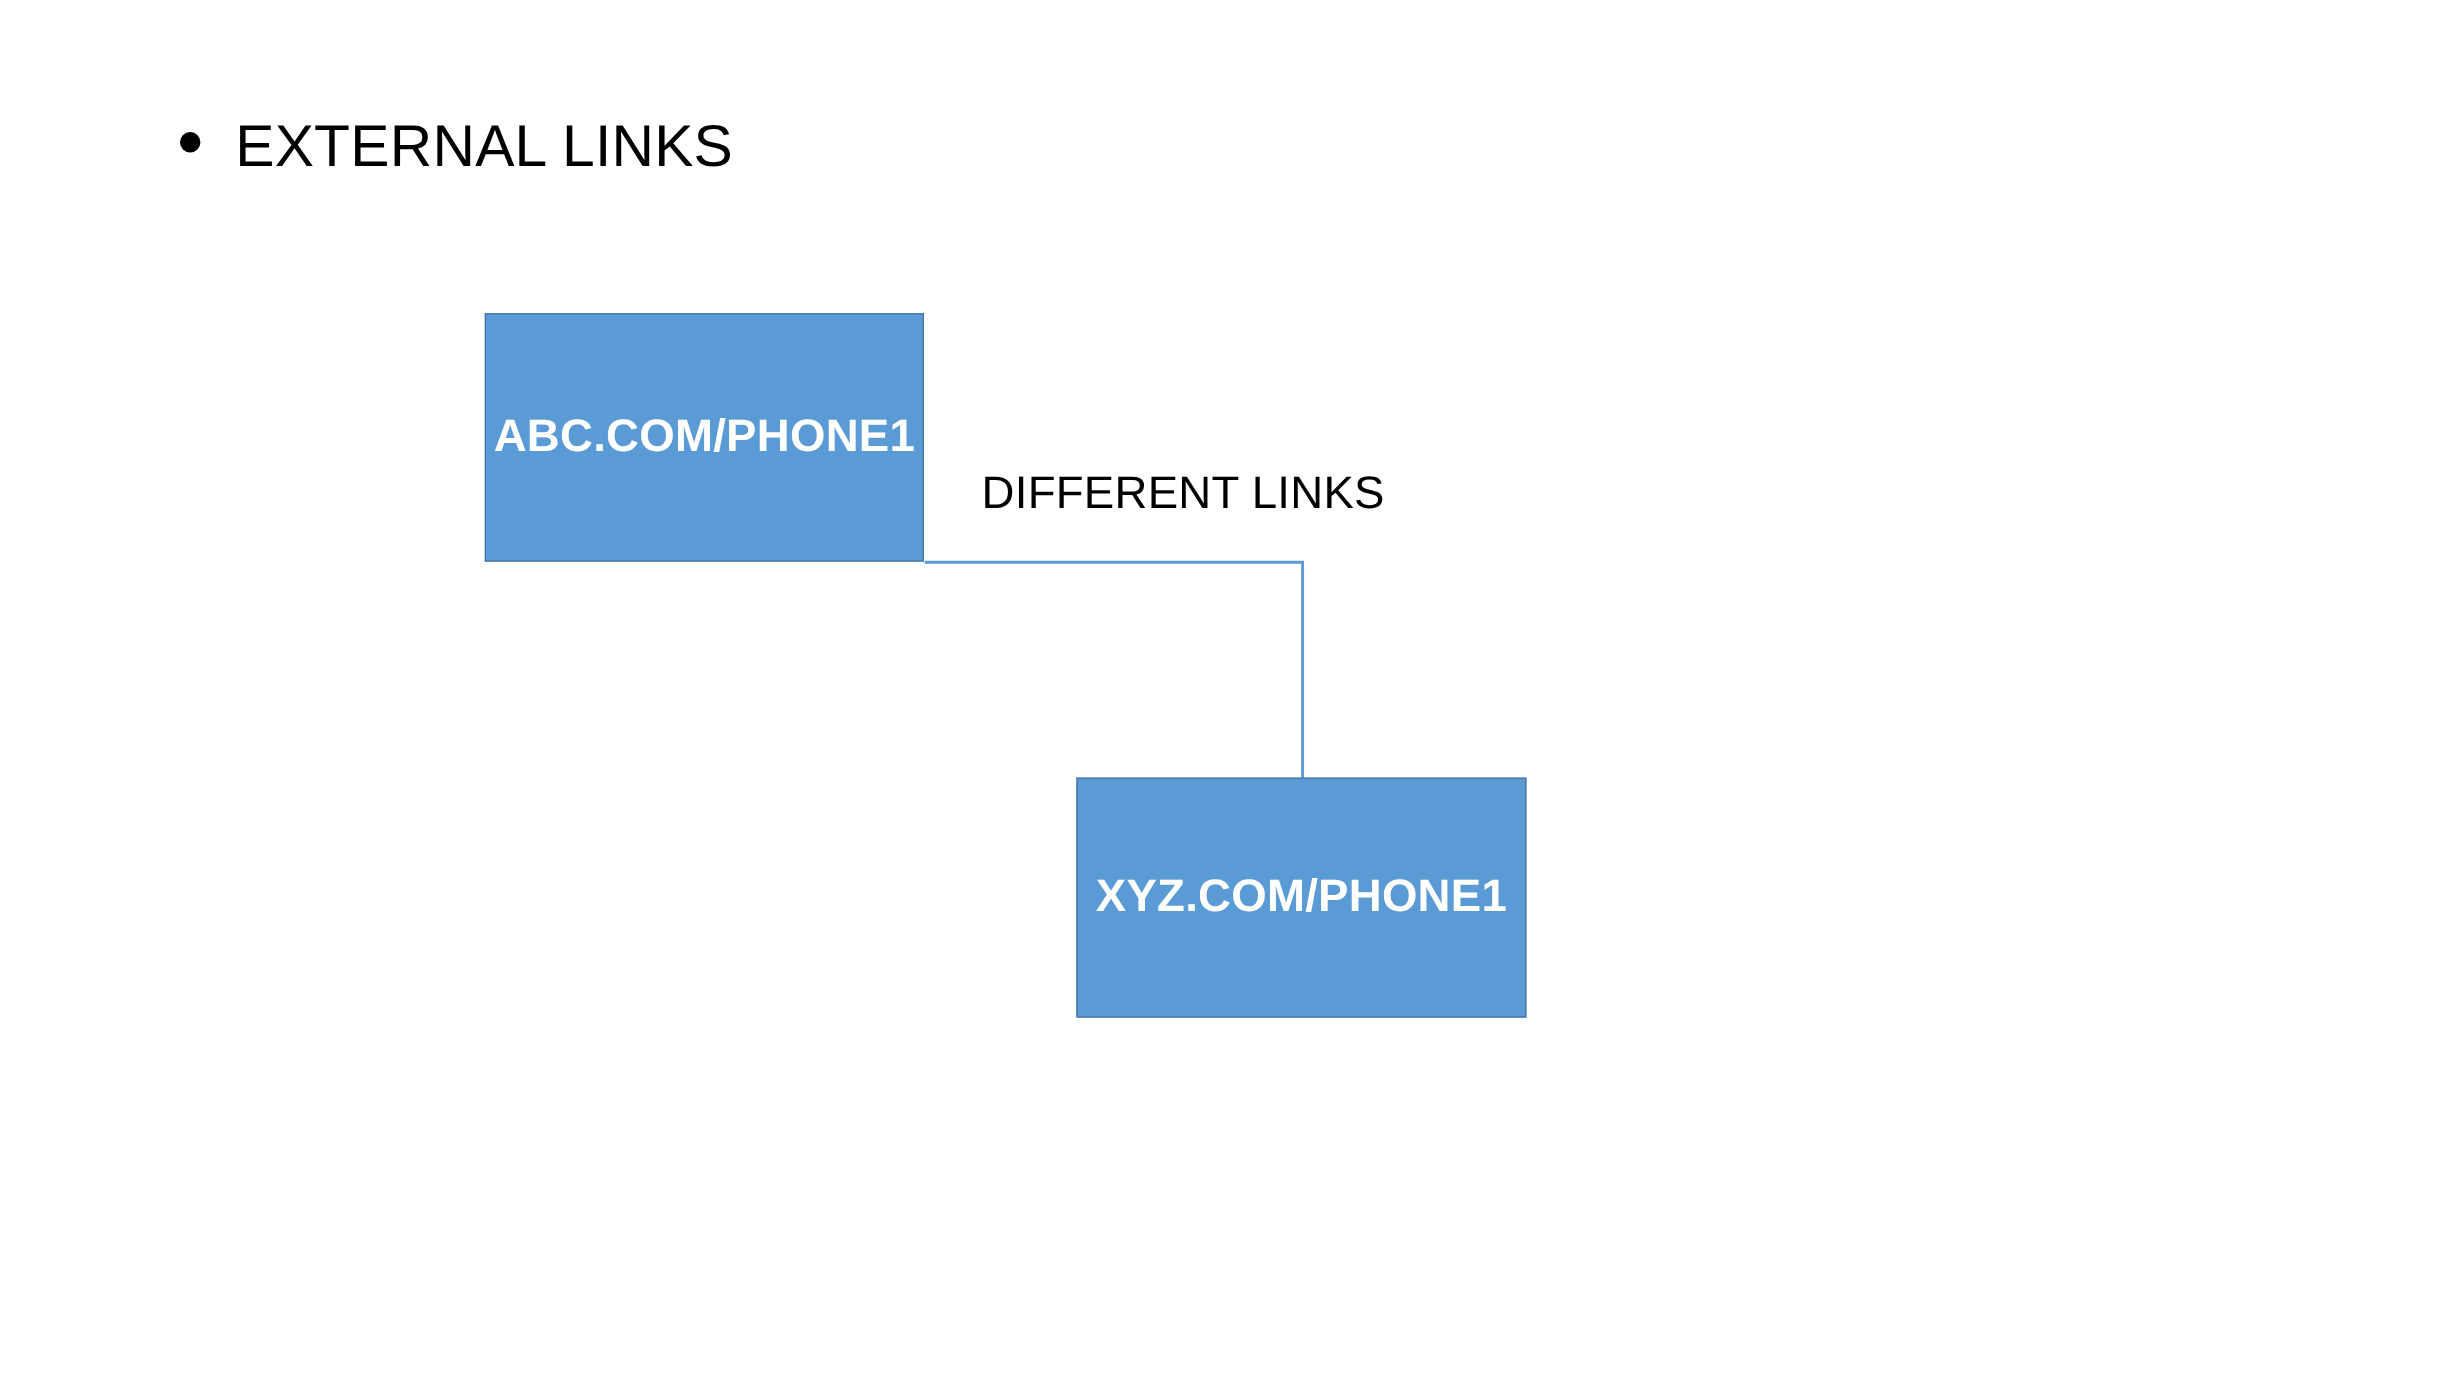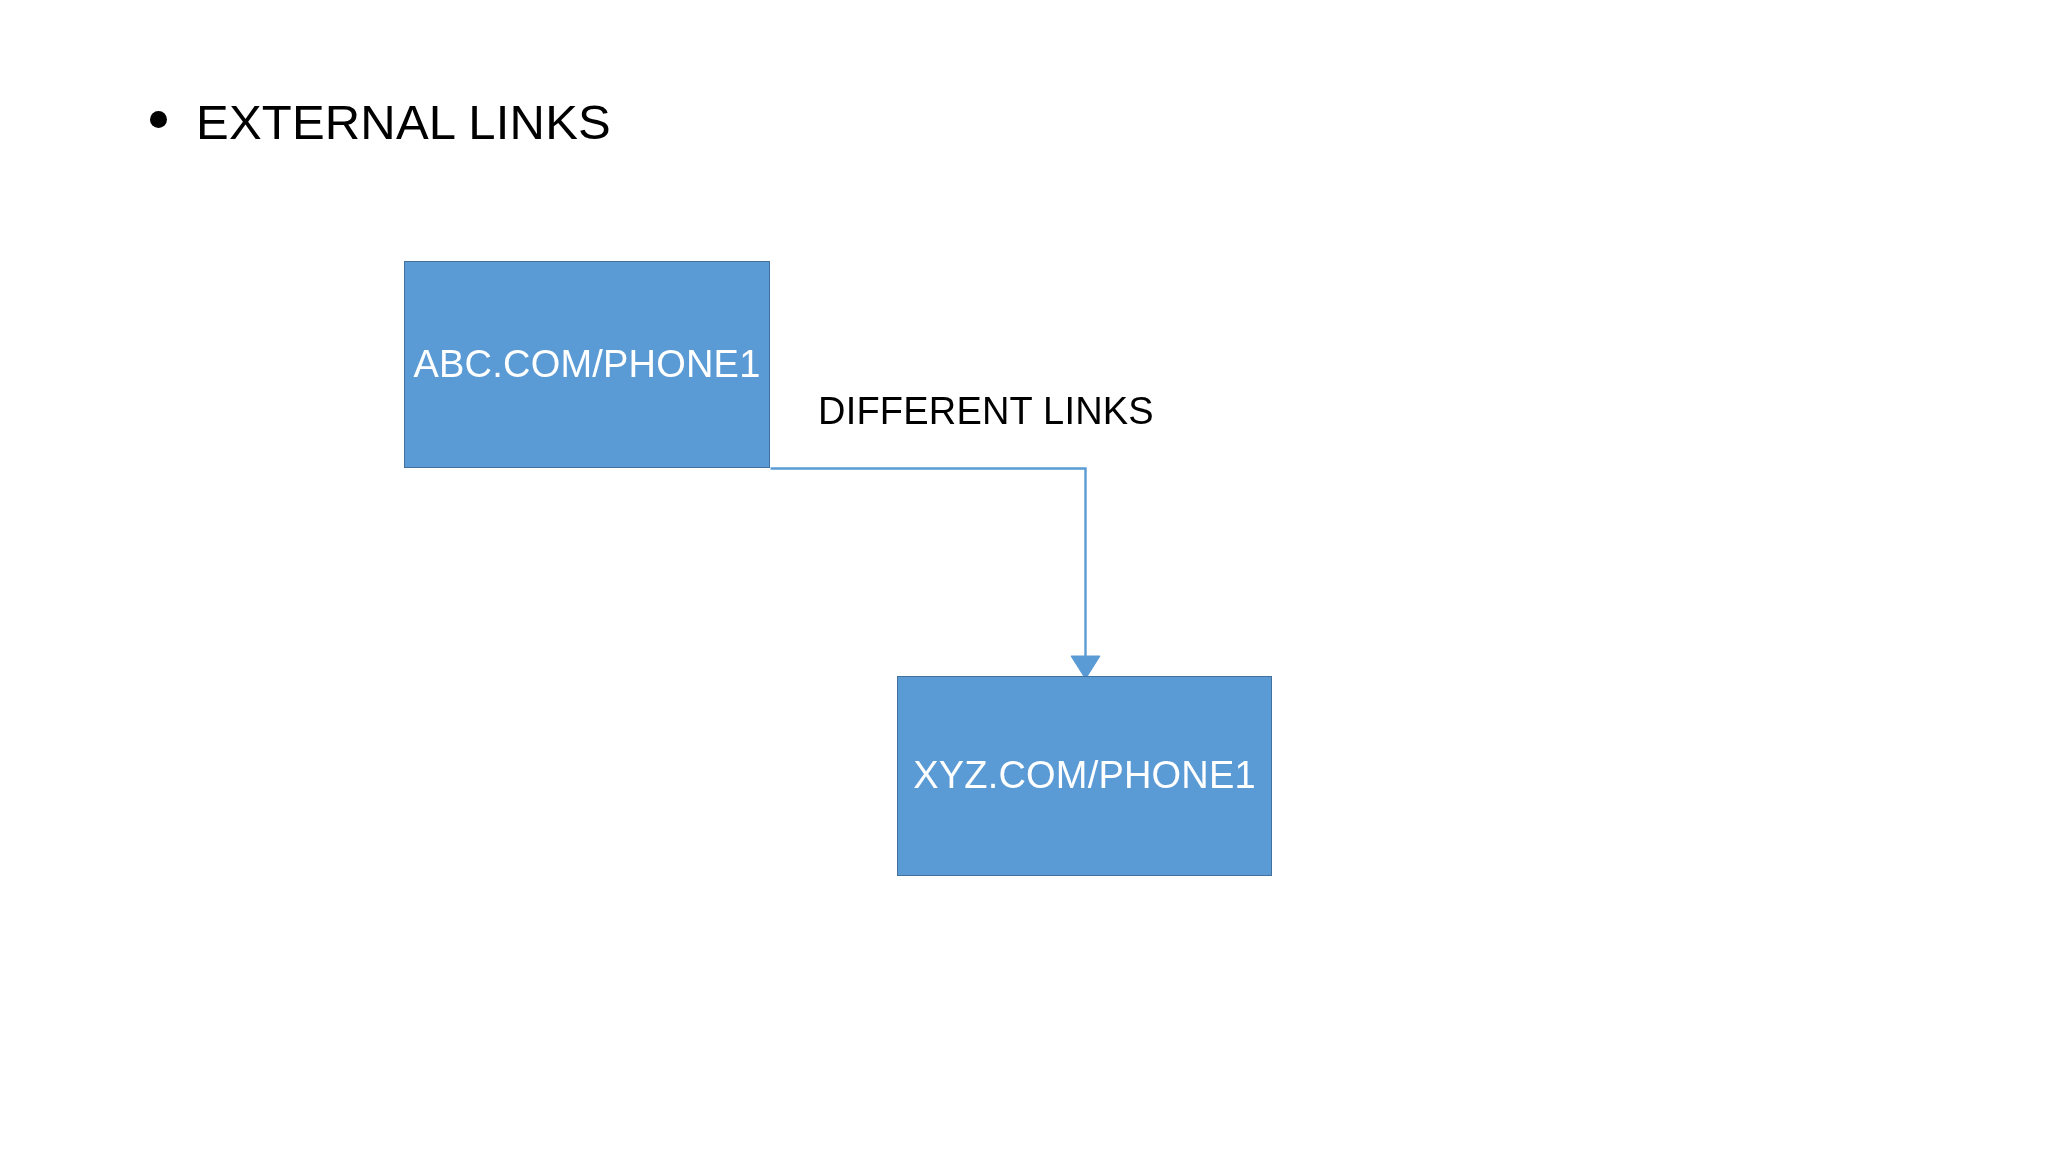--- a/index.html
+++ b/index.html
@@ -56,34 +56,34 @@
     border: 1px solid #41719C;
     display: flex;
     align-items: center;
     justify-content: center;
     text-align: center;
   }
   .proc-box .proc-label {
     color: #FFFFFF;
     font-size: 38px;
     line-height: 1.15;
-    font-weight: 400;
+    font-weight: 700;
     letter-spacing: 0.2px;
     white-space: nowrap;
   }
 
   #box-source {
     left: 404px;
     top: 261px;
     width: 366px;
     height: 207px;
   }
   #box-target {
     left: 897px;
-    top: 676px;
+    top: 648px;
     width: 375px;
     height: 200px;
     text-align: center;
   }
 
   
   .edge-label {
     position: absolute;
     left: 818px;
     top: 392px;

